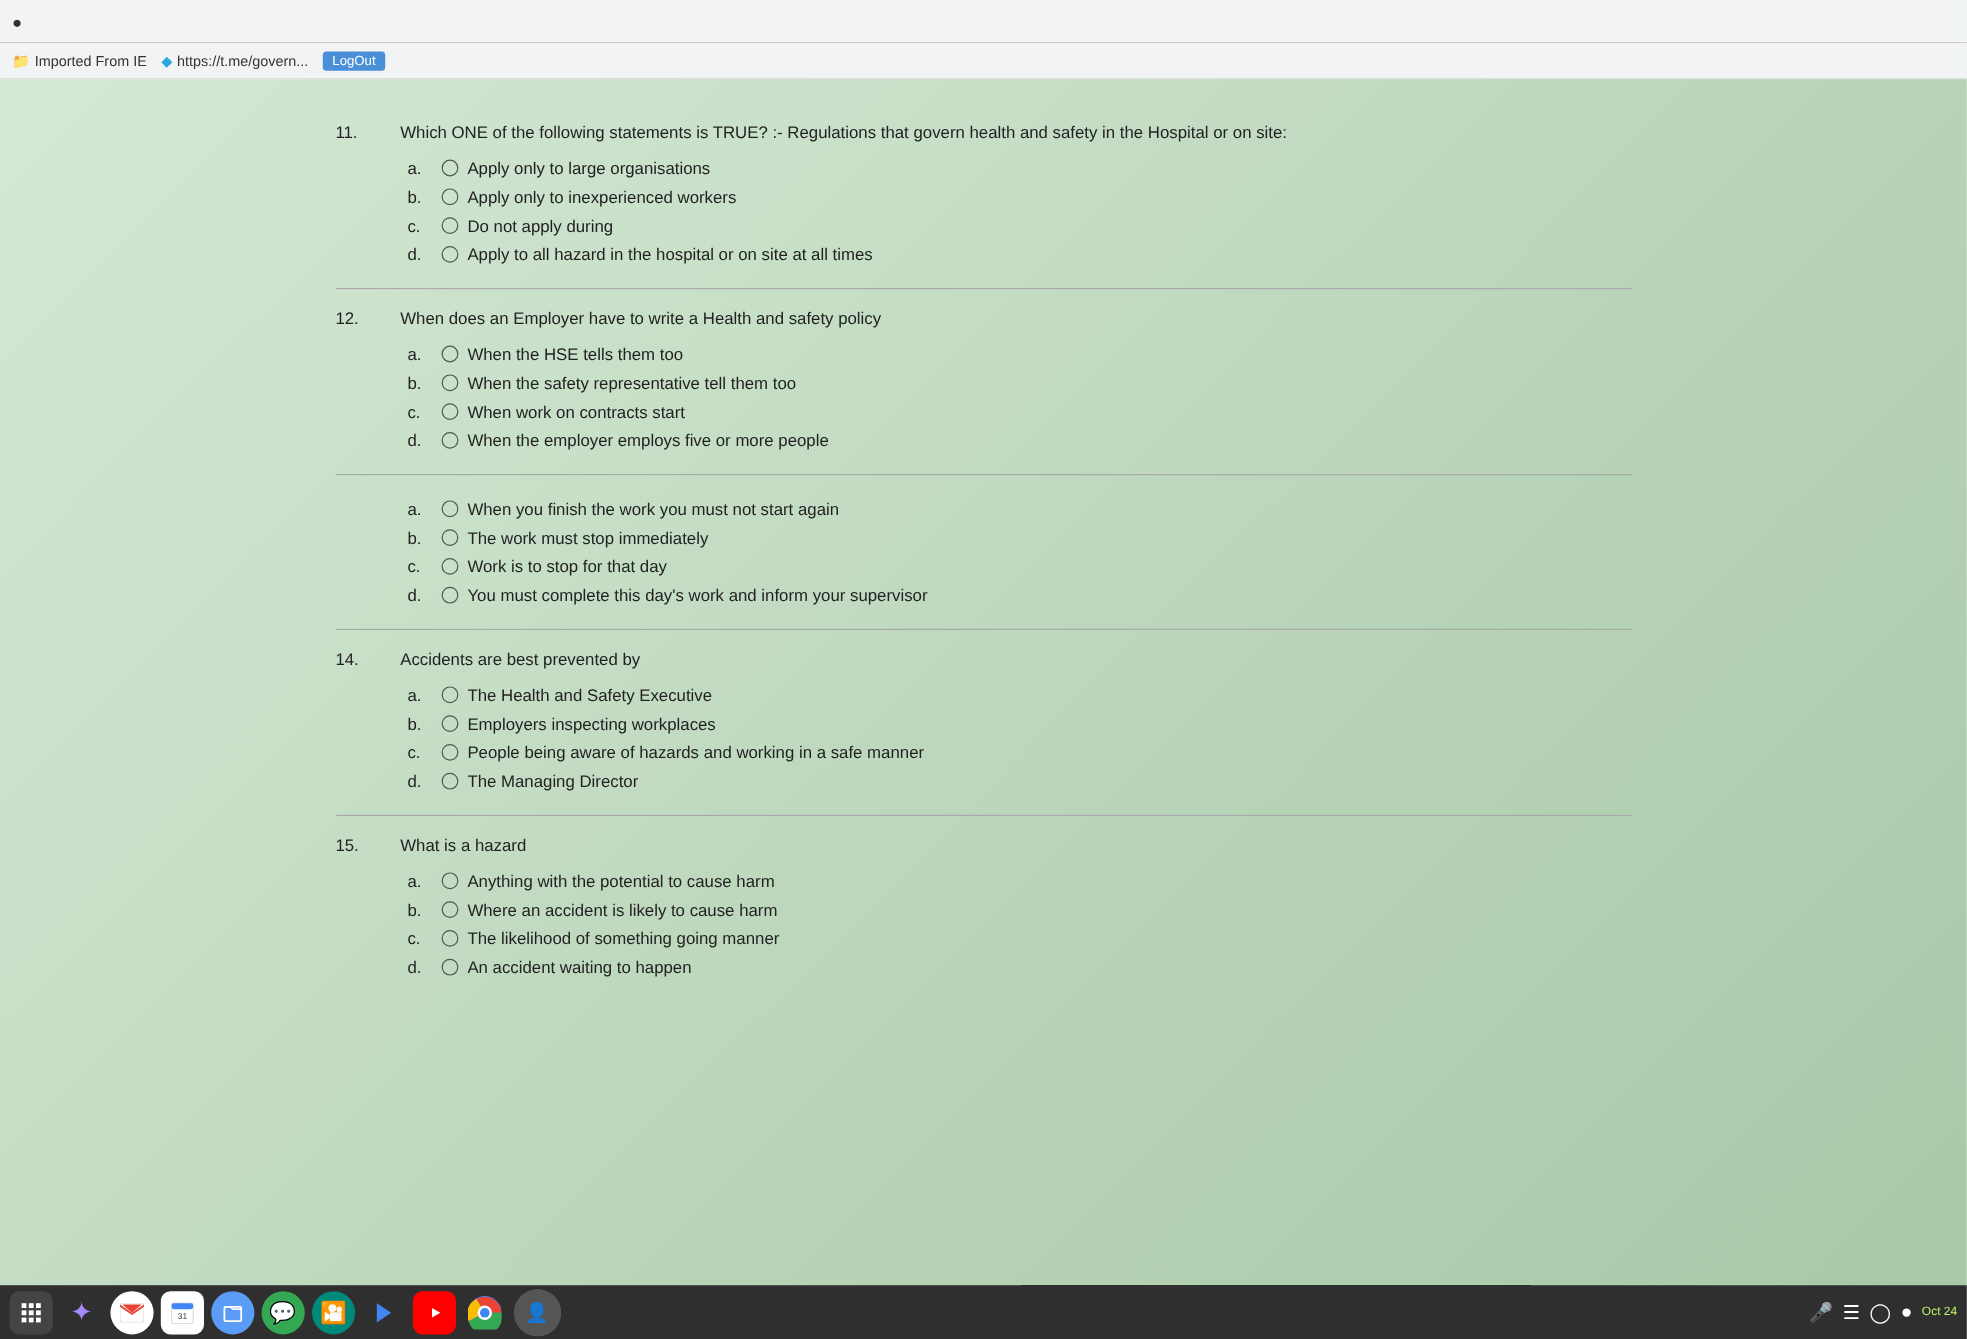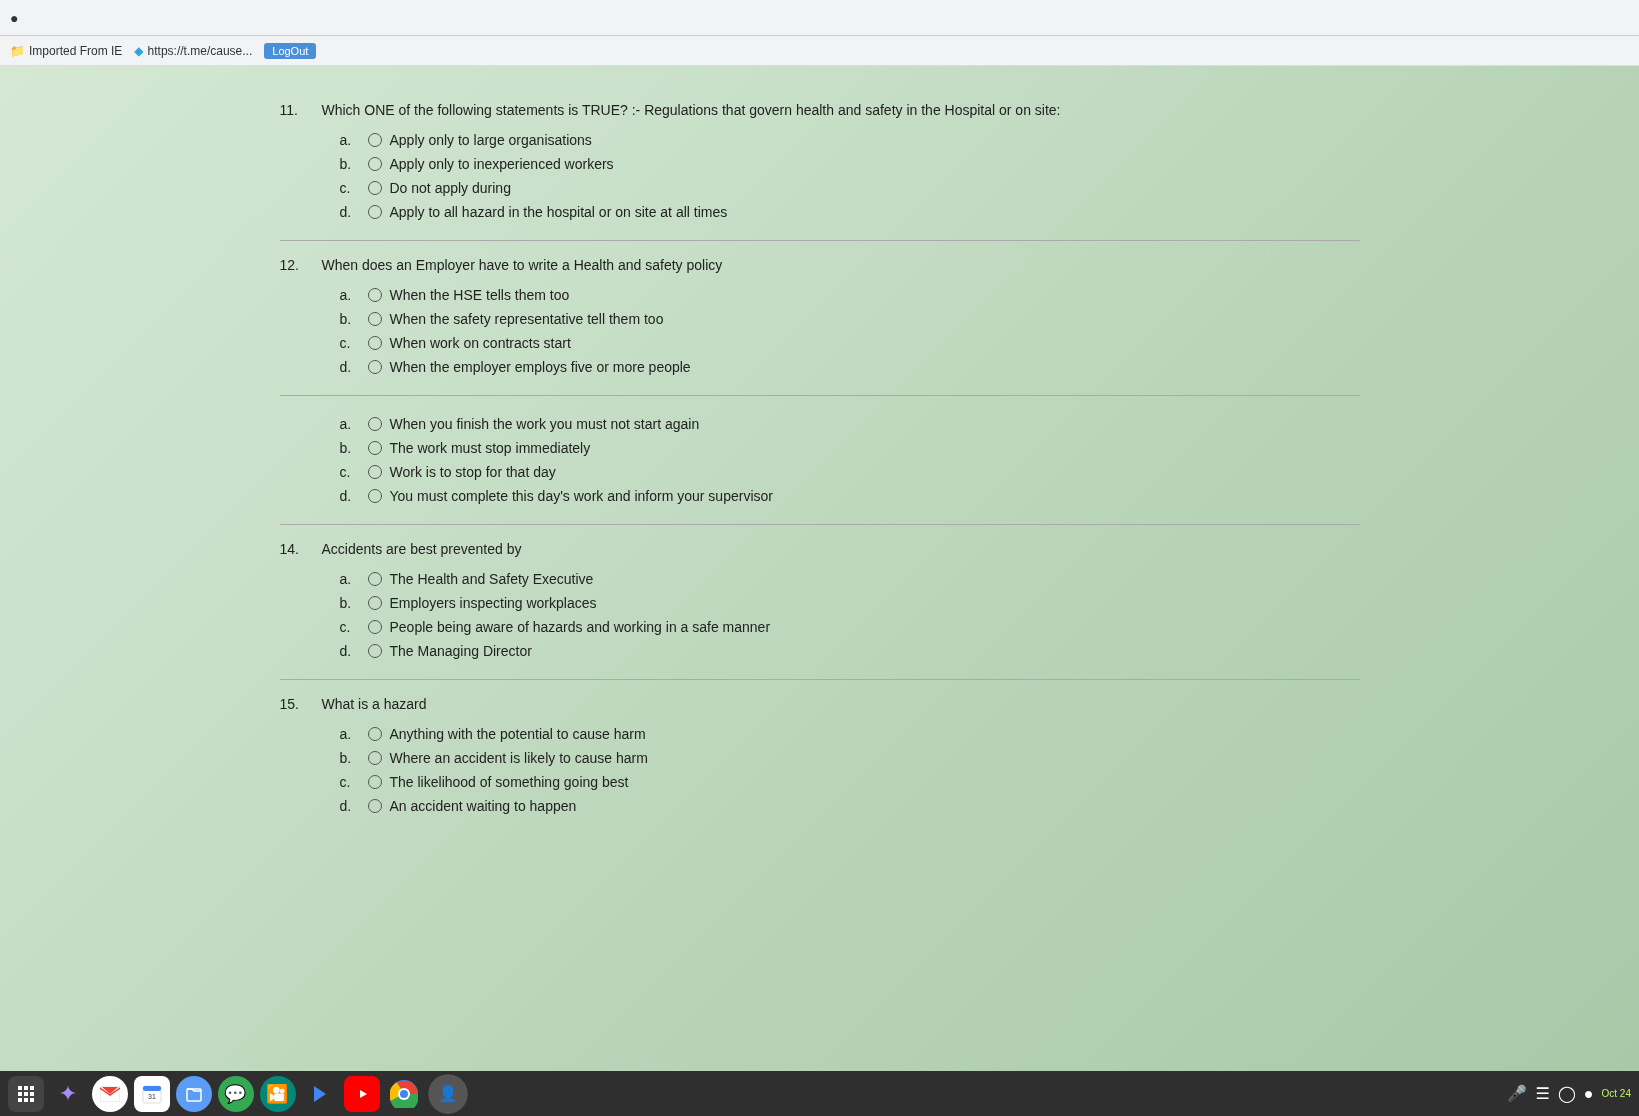--- a/index.html
+++ b/index.html
@@ -87,21 +87,21 @@
     .question-block {
       padding: 16px 0;
       border-bottom: 1px solid #aaa;
     }
     .question-block:last-child {
       border-bottom: none;
     }
 
     .question-header {
       display: flex;
-      gap: 12px;
+      gap: 24px;
       margin-bottom: 10px;
     }
     .question-number {
       font-size: 14px;
       font-weight: normal;
       color: #222;
       min-width: 30px;
     }
     .question-text {
       font-size: 14px;
@@ -199,21 +199,21 @@
   <span style="font-size:14px;">●</span>
 </div>
 
 <div class="bookmarks-bar">
   <div class="bookmark-item">
     <span class="folder-icon">📁</span>
     <span>Imported From IE</span>
   </div>
   <div class="bookmark-item">
     <span style="color:#2ca5e0;">◆</span>
-    <span>https://t.me/cause...</span>
+    <span>https://t.me/govern...</span>
   </div>
   <button class="btn-logout">LogOut</button>
 </div>
 
 <div class="main-content">
   <div class="quiz-container">
 
     <div class="question-block">
       <div class="question-header">
         <span class="question-number">11.</span>
@@ -338,21 +338,21 @@
           <span class="option-text">Anything with the potential to cause harm</span>
         </li>
         <li class="option-item">
           <span class="option-label">b.</span>
           <span class="radio-circle"></span>
           <span class="option-text">Where an accident is likely to cause harm</span>
         </li>
         <li class="option-item">
           <span class="option-label">c.</span>
           <span class="radio-circle"></span>
-          <span class="option-text">The likelihood of something going best</span>
+          <span class="option-text">The likelihood of something going manner</span>
         </li>
         <li class="option-item">
           <span class="option-label">d.</span>
           <span class="radio-circle"></span>
           <span class="option-text">An accident waiting to happen</span>
         </li>
       </ul>
     </div>
 
   </div>

